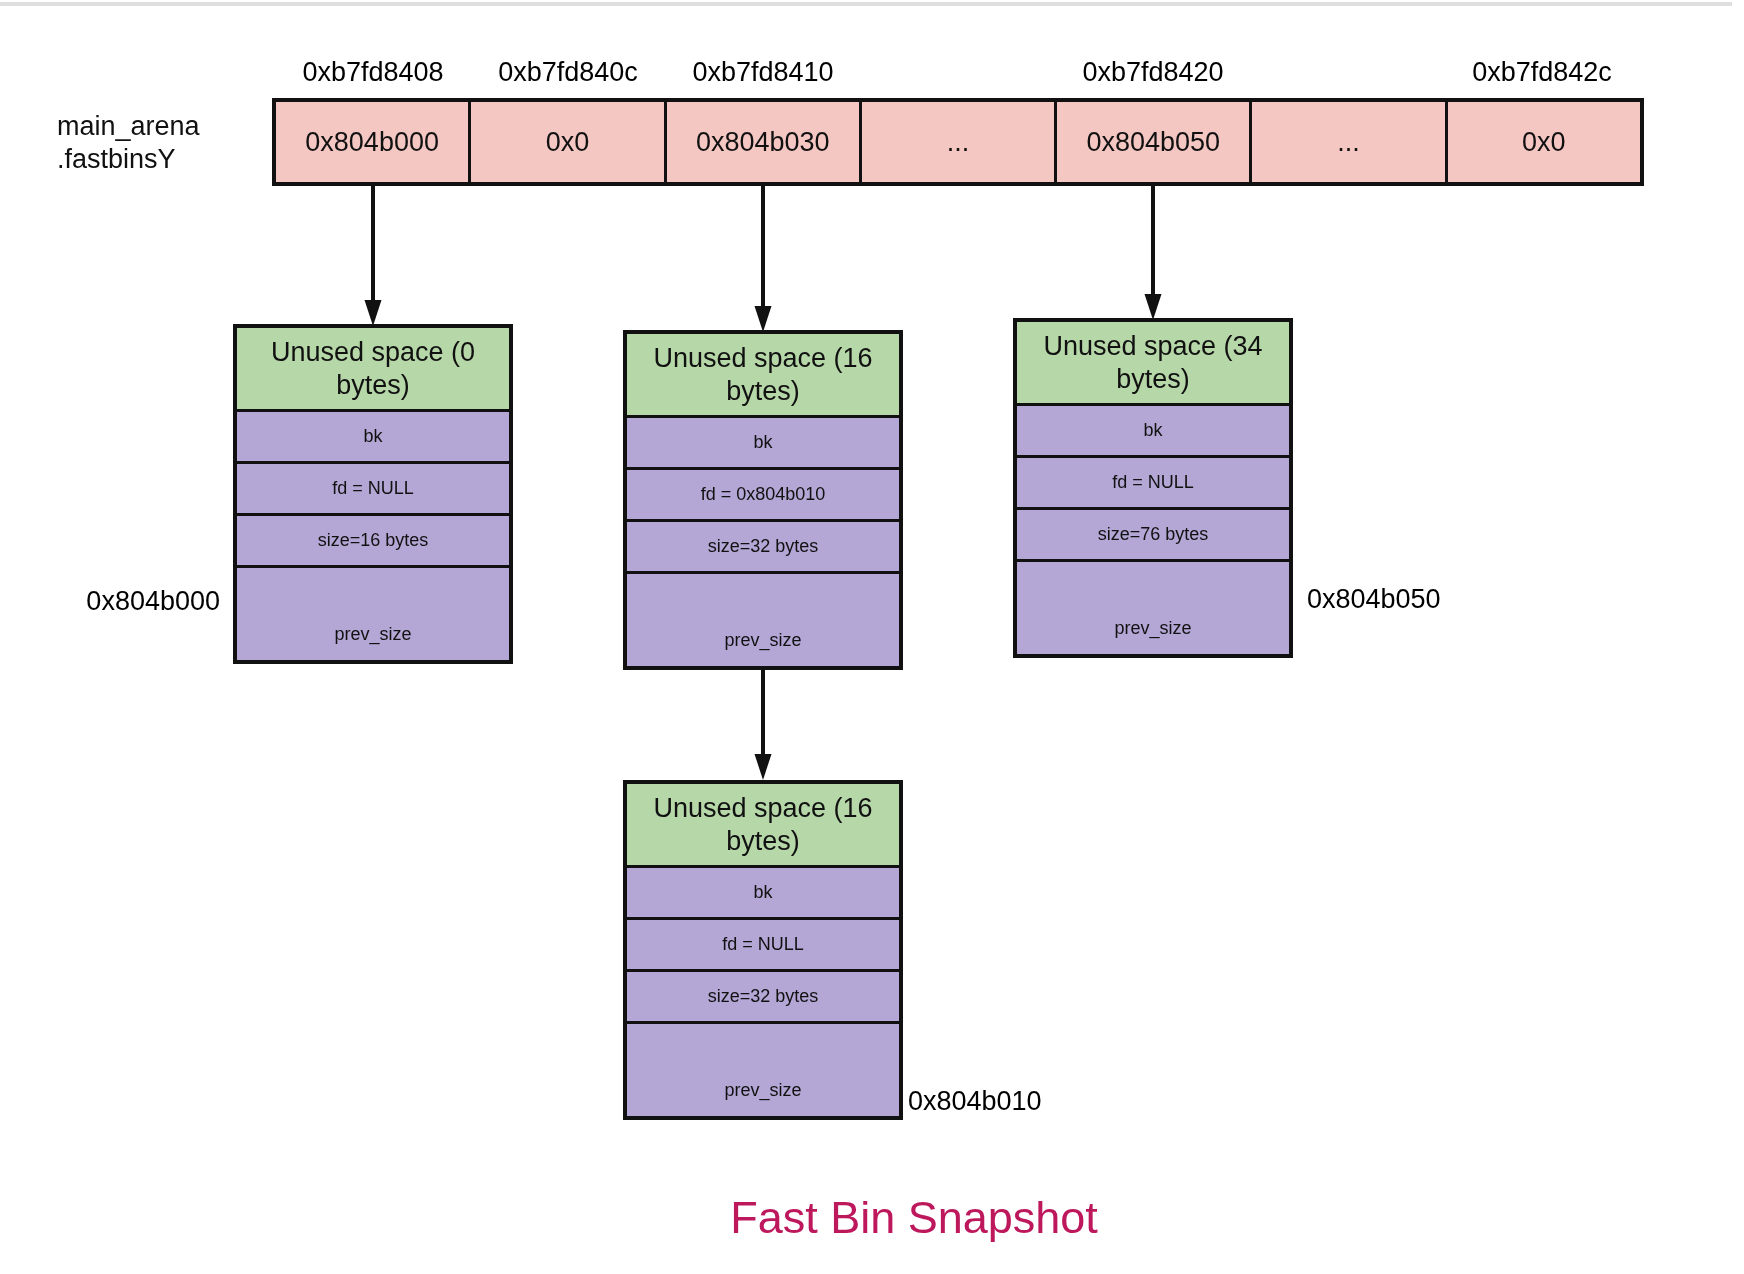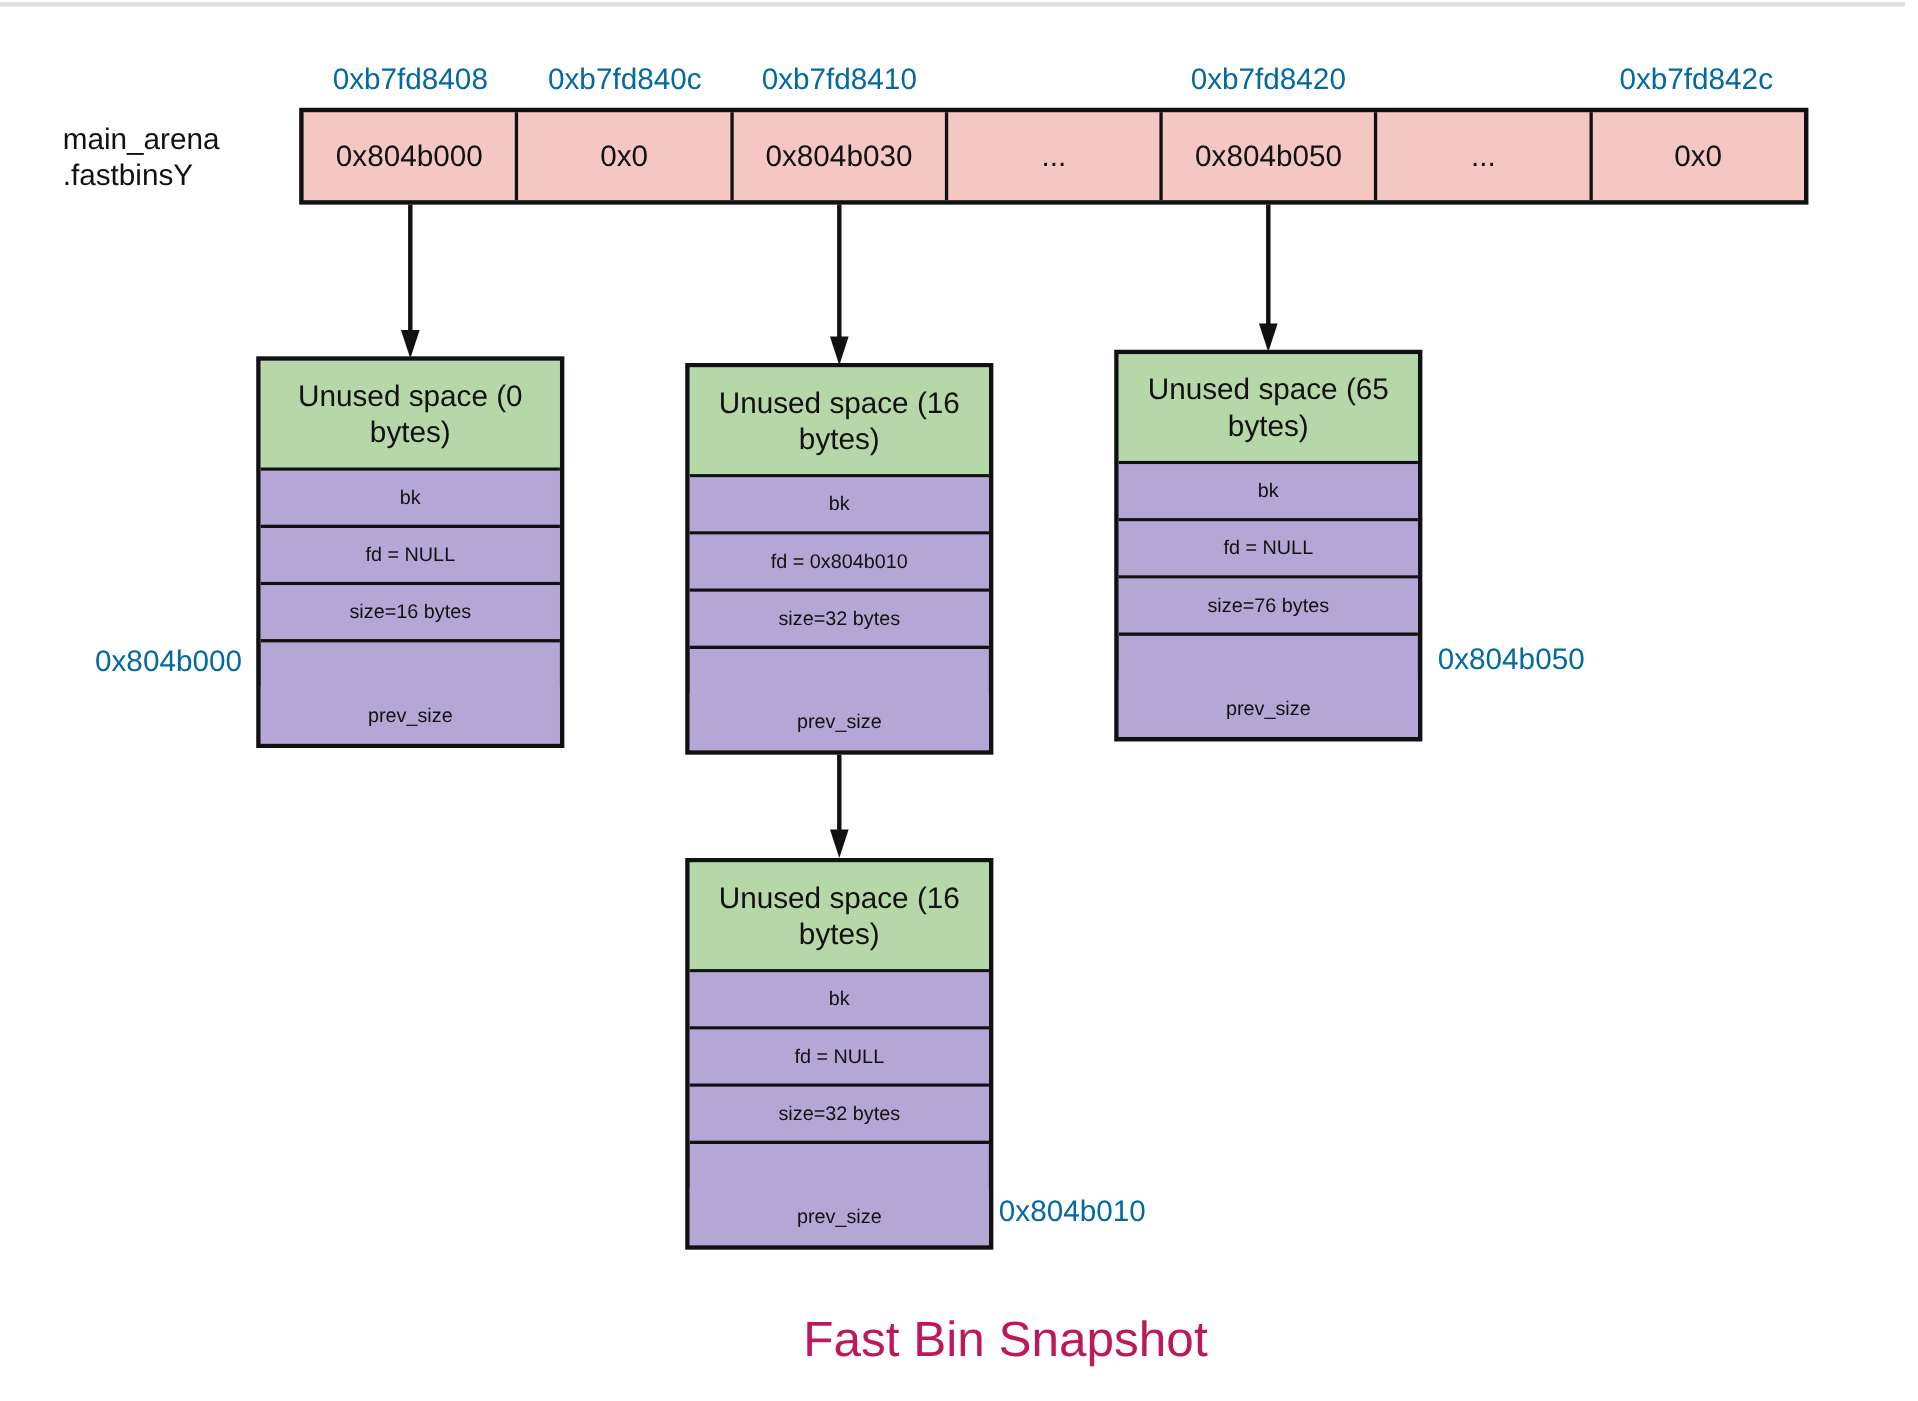--- a/index.html
+++ b/index.html
@@ -15,21 +15,21 @@
     position:absolute;left:0;top:2px;width:1732px;height:4px;
     background:var(--top-strip,#dfdfdf);
   }
   
   .arena-label{
     position:absolute;left:57px;top:110px;width:220px;
     text-align:left;font-size:27px;line-height:33px;white-space:pre;
   }
   
   .addr{
-    position:absolute;font-size:27px;line-height:30px;color:#0369a1;
+    position:absolute;font-size:27px;line-height:30px;color:#000000;
   }
   .addr.top{width:220px;text-align:center;top:57px;}
   .addr.side-right{text-align:left;width:220px;}
   .addr.side-left{text-align:right;width:196px;}
   
   .fastbin-array{
     position:absolute;left:272px;top:98px;width:1372px;height:88px;
     display:flex;box-sizing:border-box;
     border:4px solid #111111;background:var(--array-fill,#f4c7c3);
   }
@@ -37,21 +37,21 @@
     flex:1 1 0;display:flex;align-items:center;justify-content:center;
     font-size:27px;border-right:3.5px solid #111111;
   }
   .fastbin-array .cell:last-child{border-right:none;}
   
   .chunk{
     position:absolute;width:280px;box-sizing:border-box;
     border:4px solid #111111;background:var(--row-fill,#b4a7d6);
   }
   .chunk-header{
-    height:100px;display:flex;align-items:center;justify-content:center;
+    height:84px;display:flex;align-items:center;justify-content:center;
     text-align:center;background:var(--header-fill,#b6d7a8);
     font-size:27px;line-height:33px;padding:0 11px;
     border-bottom:3.5px solid #111111;box-sizing:border-box;
   }
   .chunk-row{
     height:52px;display:flex;align-items:center;justify-content:center;
     font-size:18px;background:var(--row-fill,#b4a7d6);
     border-bottom:3.5px solid #111111;box-sizing:border-box;
   }
   .chunk-row:last-child{border-bottom:none;margin-top:40px;}
@@ -118,21 +118,21 @@
 
   <div class="chunk" style="left:623px;top:330px;">
     <div class="chunk-header">Unused space (16 bytes)</div>
     <div class="chunk-row">bk</div>
     <div class="chunk-row">fd = 0x804b010</div>
     <div class="chunk-row">size=32 bytes</div>
     <div class="chunk-row">prev_size</div>
   </div>
 
   <div class="chunk" style="left:1013px;top:318px;">
-    <div class="chunk-header">Unused space (65 bytes)</div>
+    <div class="chunk-header">Unused space (34 bytes)</div>
     <div class="chunk-row">bk</div>
     <div class="chunk-row">fd = NULL</div>
     <div class="chunk-row">size=76 bytes</div>
     <div class="chunk-row">prev_size</div>
   </div>
   <div class="addr side-right" style="left:1307px;top:584px;">0x804b050</div>
 
   <div class="chunk" style="left:623px;top:780px;">
     <div class="chunk-header">Unused space (16 bytes)</div>
     <div class="chunk-row">bk</div>

